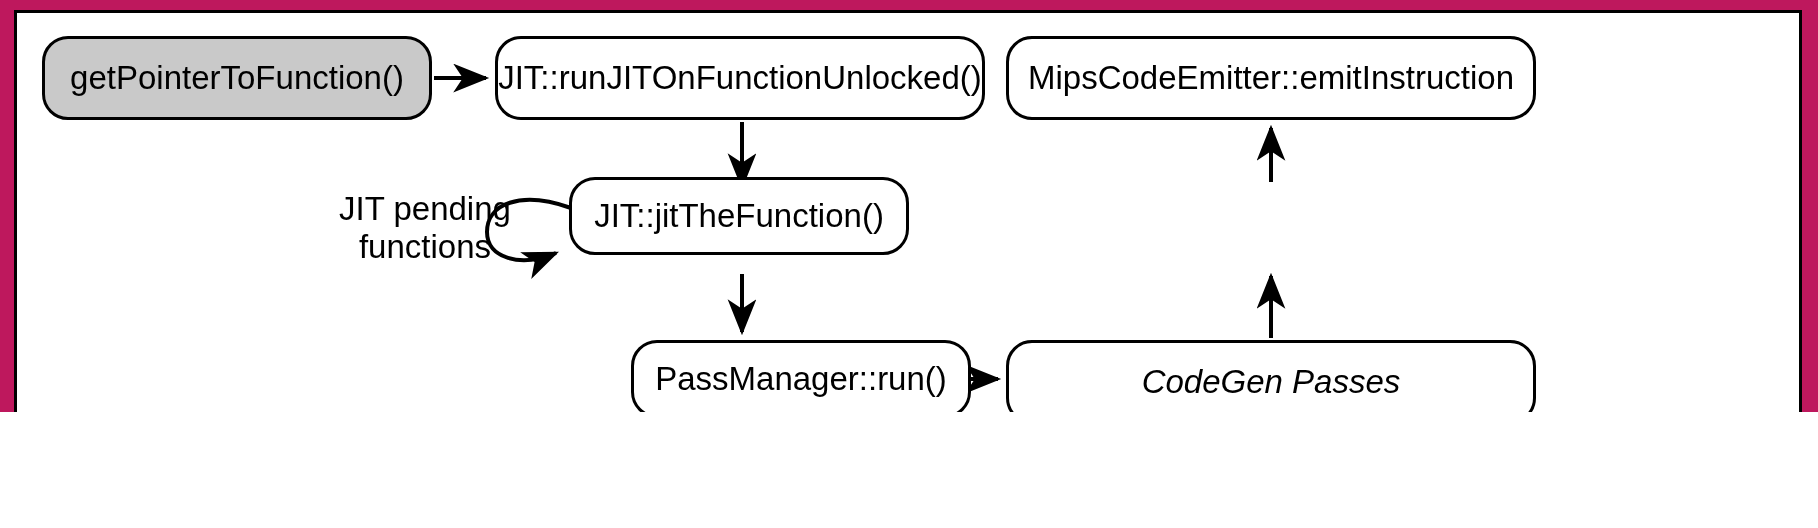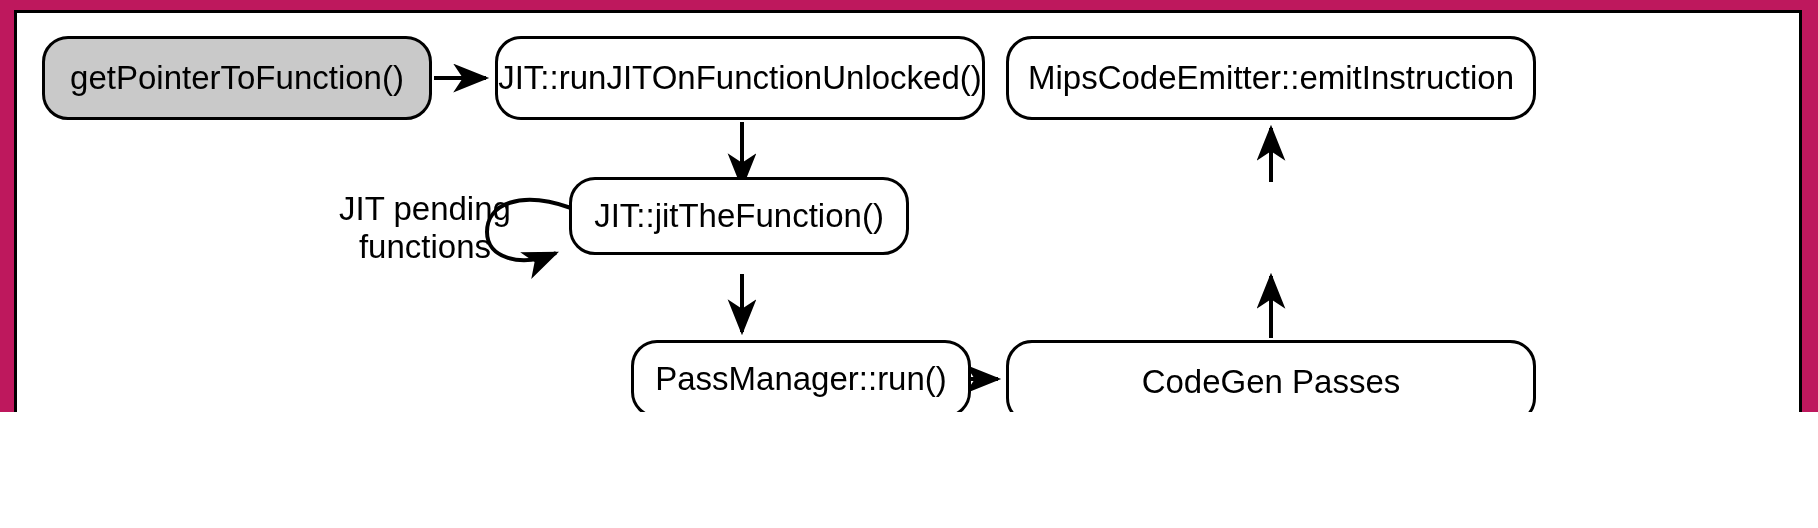--- a/index.html
+++ b/index.html
@@ -68,21 +68,21 @@
 
   
   #n-getpointer      { left: 42px;   top: 36px;  width: 390px; height: 84px; }
   #n-runjit          { left: 495px;  top: 36px;  width: 490px; height: 84px; text-align: center; }
   #n-emitinstruction { left: 1006px; top: 36px;  width: 530px; height: 84px; }
 
   #n-jitthefunction  { left: 569px;  top: 177px; width: 340px; height: 78px; }
   #n-runonfunction   { left: 1006px; top: 184px; width: 530px; height: 84px; }
 
   #n-passmanager     { left: 594px;  top: 340px; width: 340px; height: 78px; margin-left: 37px; }
-  #n-codegenpasses   { left: 1006px; top: 340px; width: 530px; height: 84px; }
+  #n-codegenpasses   { left: 1006px; top: 340px; width: 530px; height: 84px; font-style: italic; }
 
   #lbl-jitpending    { left: 300px;  top: 190px; width: 250px; }
 </style>
 </head>
 <body>
 
 <div id="canvas">
 
   <div id="frame"></div>
 

